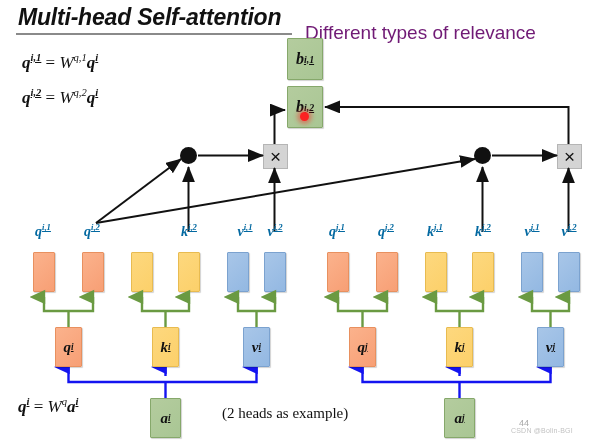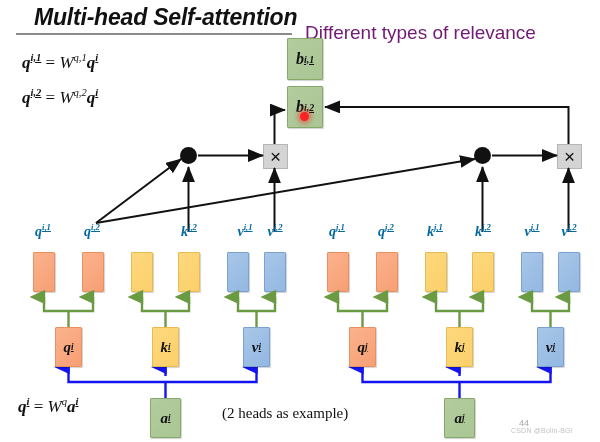--- a/index.html
+++ b/index.html
@@ -3,21 +3,21 @@
 <meta charset="utf-8">
 <style>
   html,body{margin:0;padding:0;background:#fff;}
   body{width:600px;height:442px;position:relative;overflow:hidden;
        font-family:"Liberation Sans",sans-serif;}
   .stage{position:absolute;left:0;top:0;width:600px;height:442px;}
 
   
   .title{position:absolute;left:18px;top:4px;font-size:23px;font-weight:bold;
          font-style:italic;color:#111;font-family:"Liberation Sans",sans-serif;
-         letter-spacing:-.2px;white-space:nowrap;margin-left:16px;}
+         letter-spacing:-.2px;white-space:nowrap;}
   .title-rule{position:absolute;left:16px;top:33px;width:276px;height:2px;background:#8a8a8a;}
   .subtitle{position:absolute;left:305px;top:22px;font-size:19px;color:#701a75;
             white-space:nowrap;font-family:"Liberation Sans",sans-serif;}
 
   
   .math{position:absolute;font-family:"Liberation Serif",serif;color:#111;white-space:nowrap;}
   .eq1{left:22px;top:52px;font-size:17px;}
   .eq2{left:22px;top:87px;font-size:17px;}
   .eq3{left:18px;top:396px;font-size:17px;}
   .mi{font-style:italic;font-weight:bold;}

